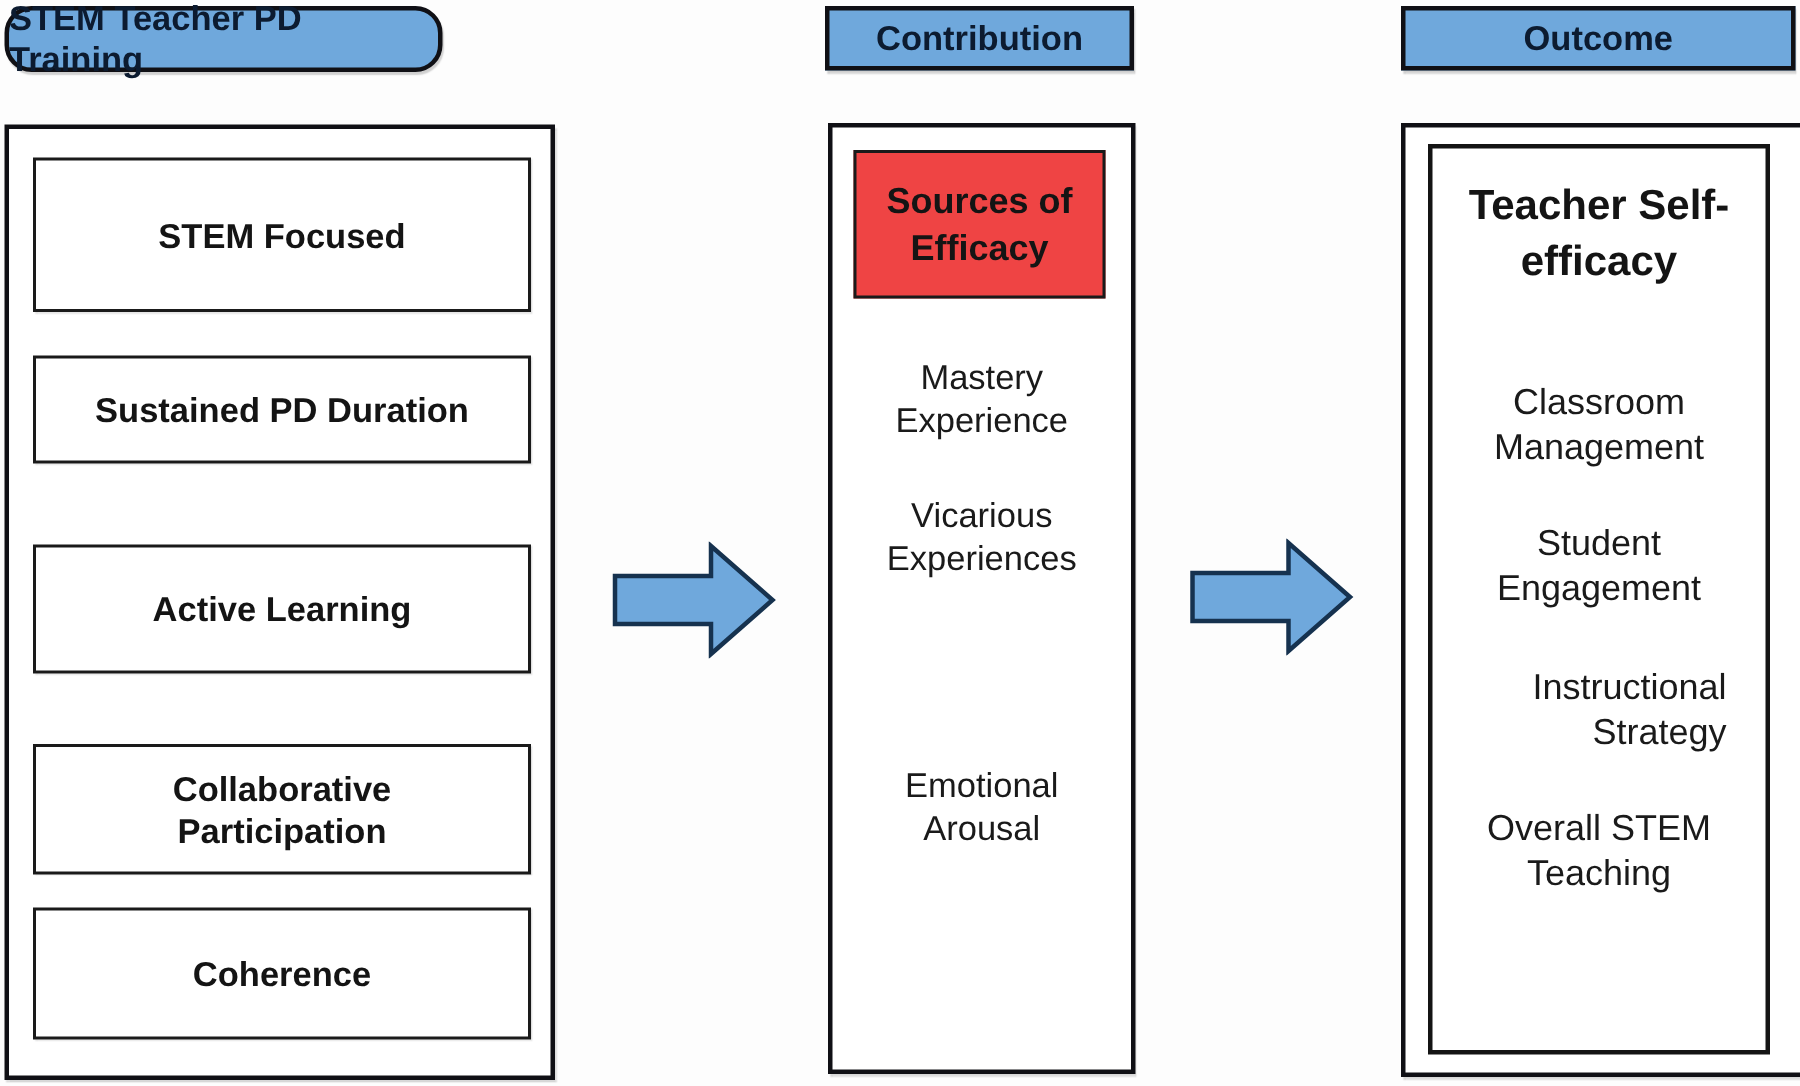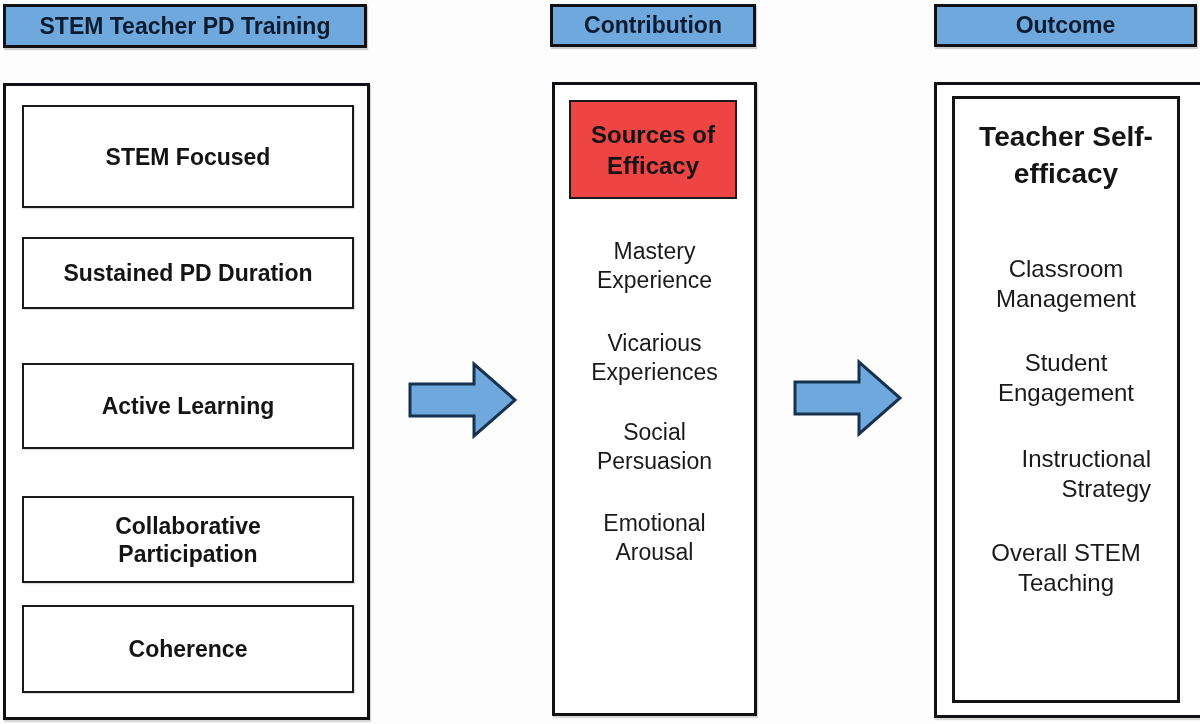--- a/index.html
+++ b/index.html
@@ -22,21 +22,21 @@
     border: 3px solid #101015;
     box-sizing: border-box;
     display: flex;
     align-items: center;
     justify-content: center;
     font-weight: bold;
     font-size: 23px;
     color: #0c1b30;
     box-shadow: 1px 2px 1px rgba(0,0,0,0.18);
   }
-  .hdr1 { left: 3px;   top: 4px; width: 364px; height: 44px; }
+  .hdr1 { left: 3px;   top: 4px; width: 292px; height: 44px; border-radius: 18px; }
   .hdr2 { left: 550px; top: 4px; width: 206px; height: 43px; }
   .hdr3 { left: 934px; top: 4px; width: 263px; height: 43px; }
 
   
   .bigbox {
     position: absolute;
     border: 3px solid #101015;
     box-sizing: border-box;
     background: #ffffff;
     box-shadow: 1px 2px 1px rgba(0,0,0,0.15);
@@ -176,21 +176,20 @@
   <svg class="arrow arrow1" width="110" height="78" viewBox="0 0 110 78">
     <polygon points="2,23 66,23 66,3 107,39 66,75 66,55 2,55" stroke="#16324f" stroke-width="3" stroke-linejoin="miter" fill="#6fa8dc"></polygon>
   </svg>
 
   <div class="bigbox col-mid">
     <div class="sources-box">
       <span>Sources of Efficacy</span>
     </div>
     <div class="mitem mi0">Mastery Experience</div>
     <div class="mitem mi1">Vicarious Experiences</div>
-    <div class="mitem mi2">Social Persuasion</div>
     <div class="mitem mi3">Emotional Arousal</div>
   </div>
 
   <svg class="arrow arrow2" width="110" height="78" viewBox="0 0 110 78">
     <polygon points="2,23 66,23 66,3 107,39 66,75 66,55 2,55" stroke="#16324f" stroke-width="3" stroke-linejoin="miter" fill="#6fa8dc"></polygon>
   </svg>
 
   <div class="bigbox col-right">
     <div class="col-right-inner">
       <div class="outcome-title">Teacher Self-efficacy</div>

